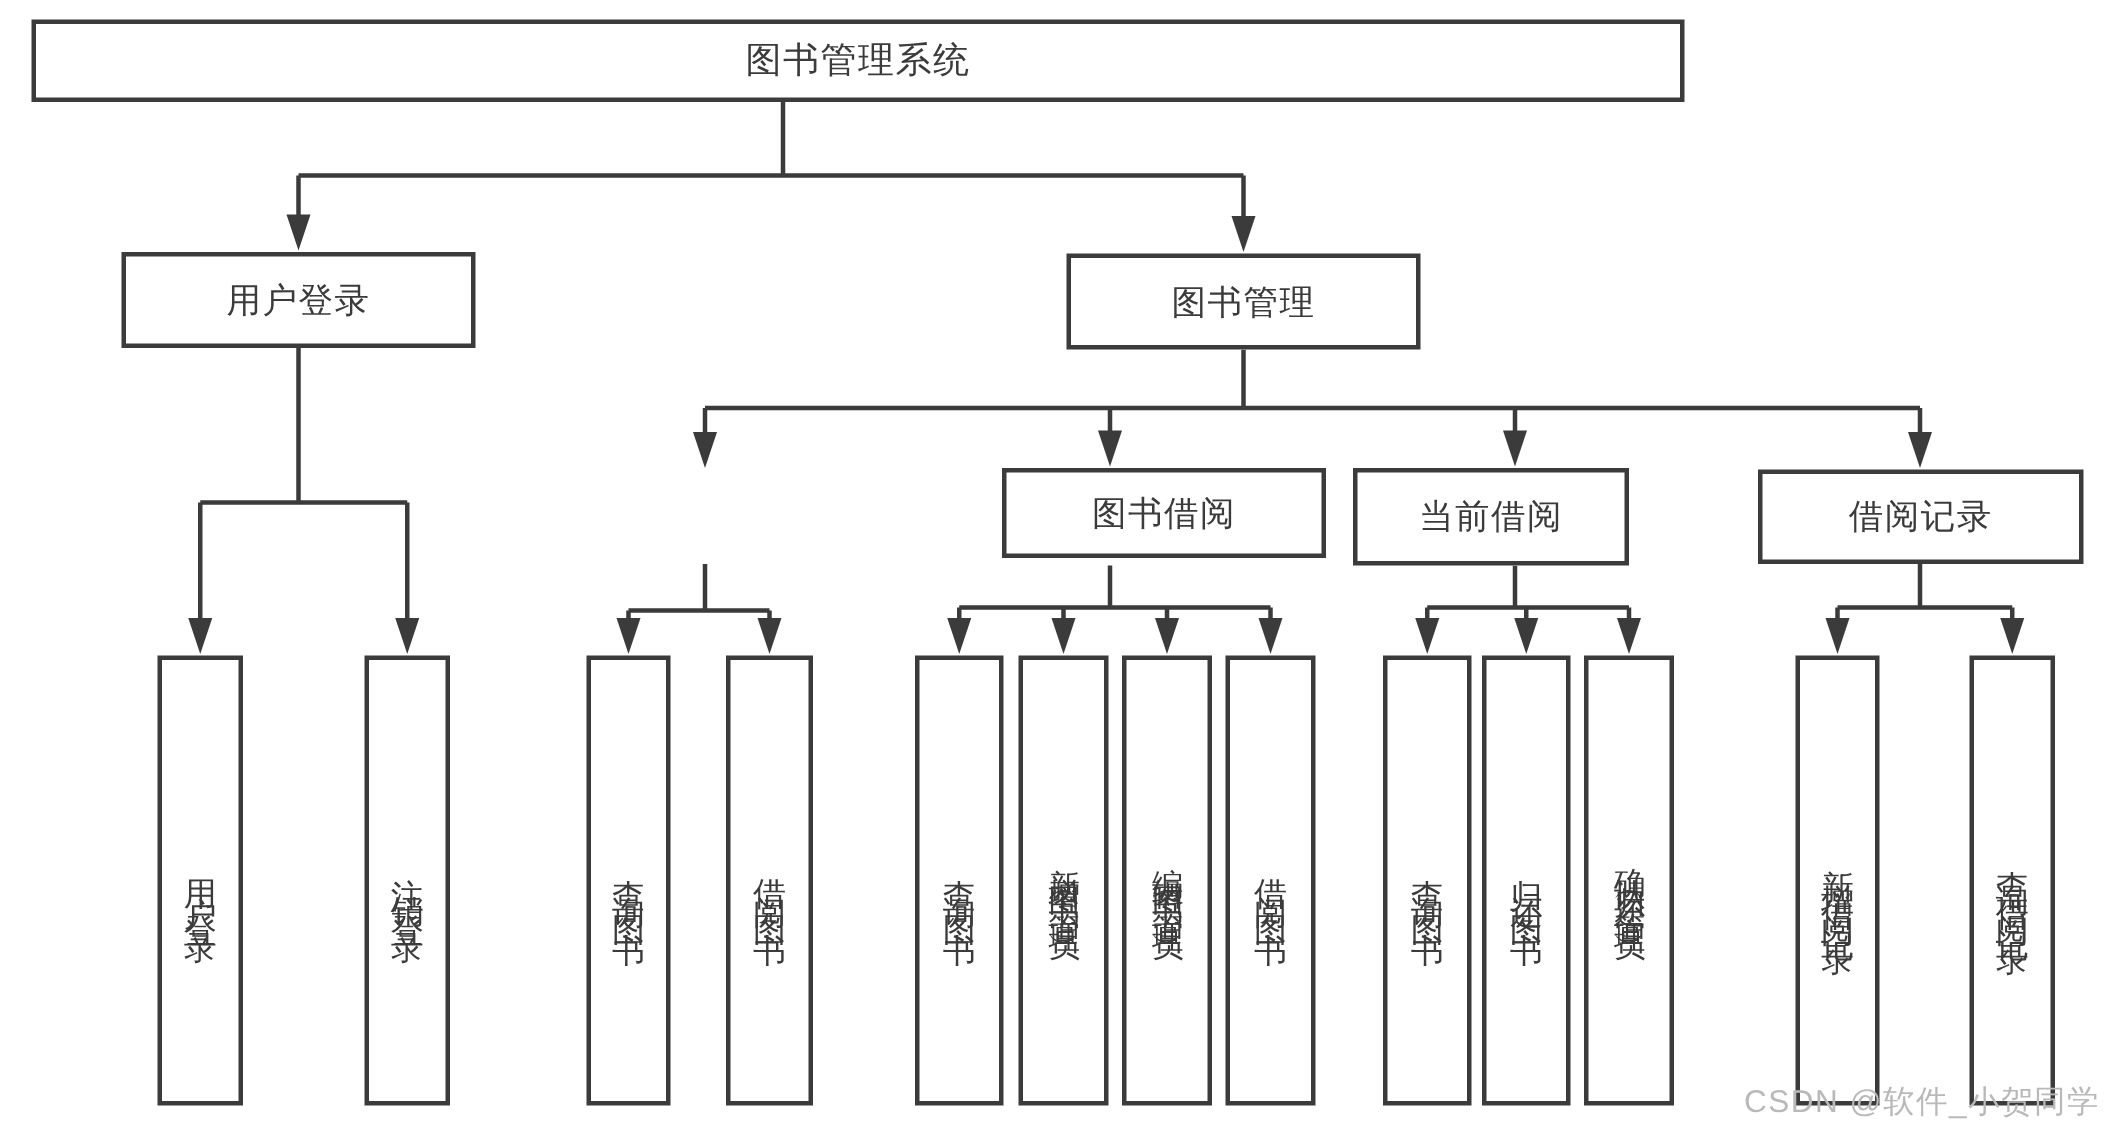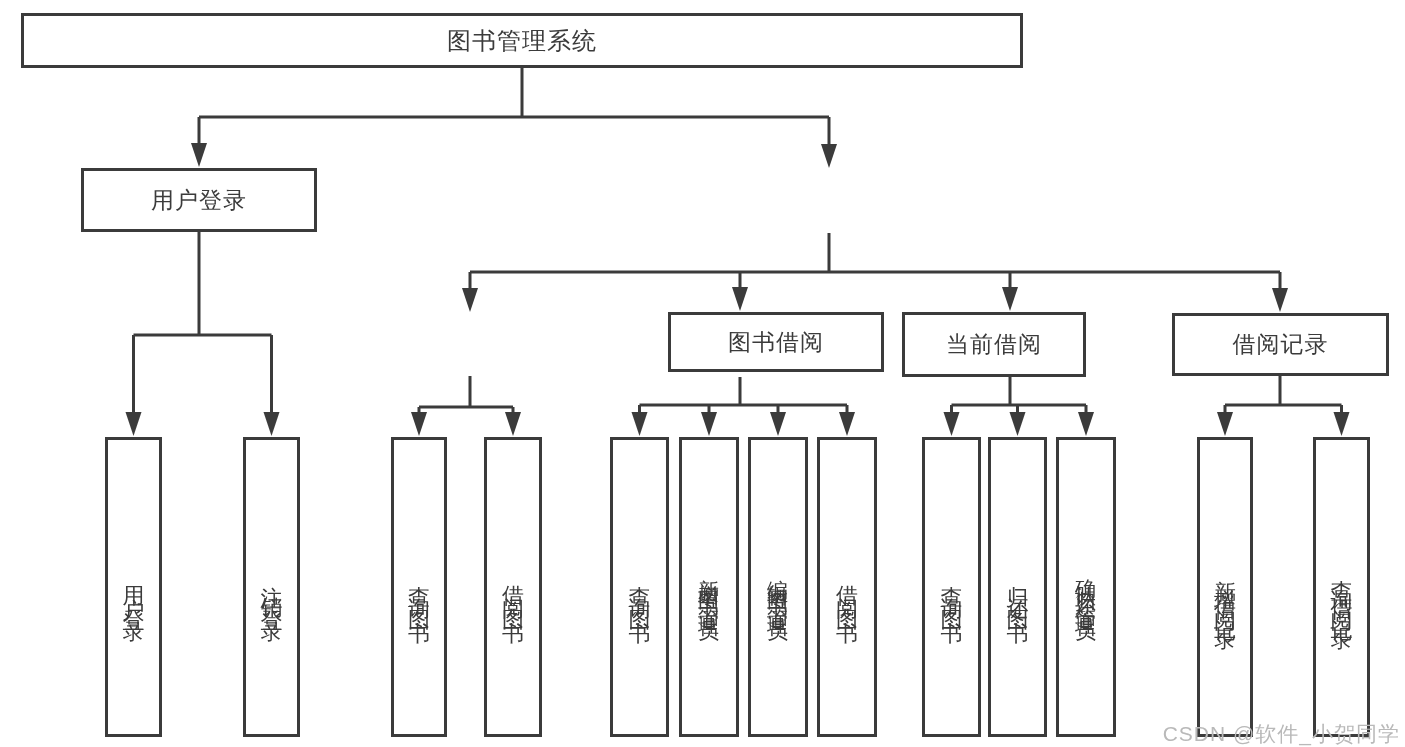--- a/index.html
+++ b/index.html
@@ -86,23 +86,24 @@
     <polygon points="709,436 701,412 717,412"></polygon>
     <polygon points="778,436 770,412 786,412"></polygon>
     <polygon points="847,436 839,412 855,412"></polygon>
     <polygon points="951.5,436 943.5,412 959.5,412"></polygon>
     <polygon points="1017.5,436 1009.5,412 1025.5,412"></polygon>
     <polygon points="1086,436 1078,412 1094,412"></polygon>
     <polygon points="1225,436 1217,412 1233,412"></polygon>
     <polygon points="1341.5,436 1333.5,412 1349.5,412"></polygon>
   </svg>
 
-  <div class="node title" style="left:21px; top:13px; width:1002px; height:55px;">图书管理系统</div>
+  <div class="node title" style="left:21px; top:13px; width:1102px; height:55px;">图书管理系统</div>
 
   <div class="node" style="left:81px; top:168px; width:236px; height:64px;">用户登录</div>
+  <div class="node" style="left:711px; top:169px; width:236px; height:64px;">图书管理</div>
 
   <div class="node" style="left:668px; top:312px; width:216px; height:60px;">图书借阅</div>
   <div class="node" style="left:902px; top:312px; width:184px; height:65px;">当前借阅</div>
   <div class="node" style="left:1172px; top:313px; width:217px; height:63px;">借阅记录</div>
 
   <div class="node vnode" style="left:105px; top:437px; width:57px; height:300px;">用户登录</div>
   <div class="node vnode" style="left:243px; top:437px; width:57px; height:300px;">注销登录</div>
 
   <div class="node vnode" style="left:391px; top:437px; width:56px; height:300px;">查询图书</div>
   <div class="node vnode" style="left:484px; top:437px; width:58px; height:300px;">借阅图书</div>

